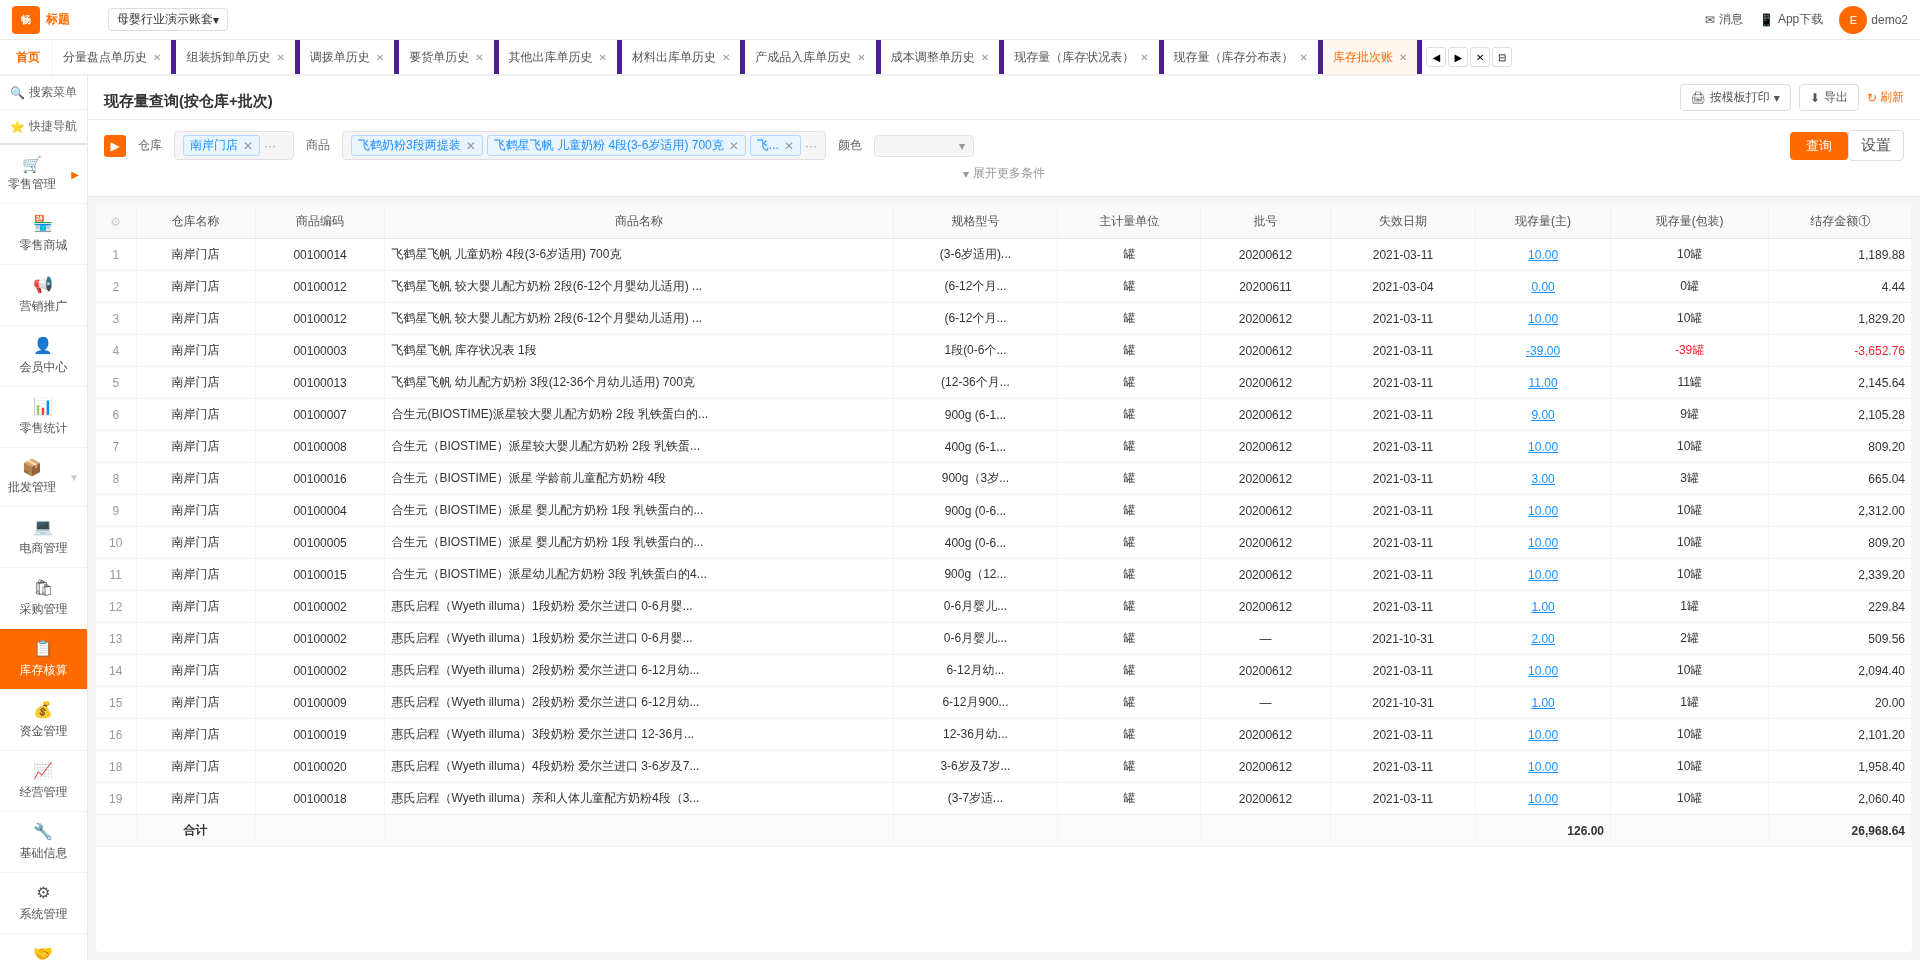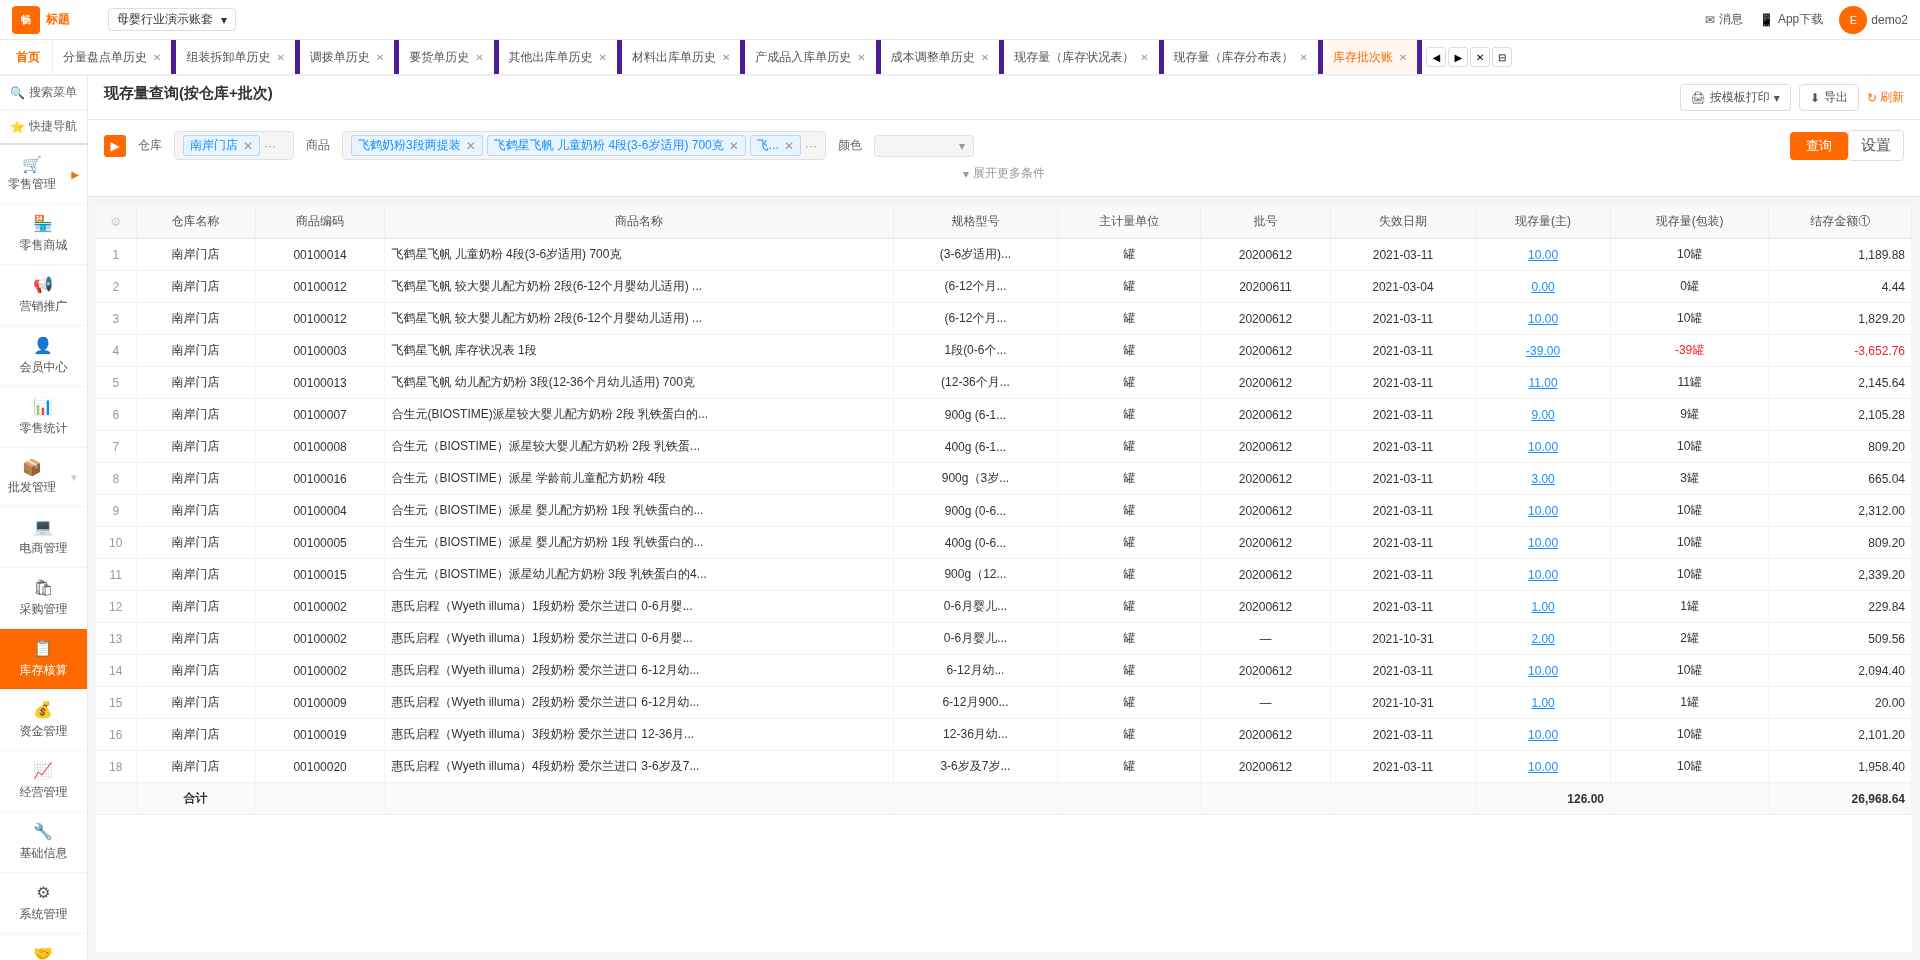--- a/index.html
+++ b/index.html
@@ -27,21 +27,21 @@
       flex-shrink: 0;
     }
     .logo-icon {
       width: 28px; height: 28px;
       background: #ff6900;
       border-radius: 4px;
       display: flex; align-items: center; justify-content: center;
       color: white; font-size: 10px;
     }
     .industry-select {
-      display: flex; align-items: center; gap: 8px;
+      display: flex; align-items: center; gap: 0;
       border: 1px solid #ddd; border-radius: 4px;
       padding: 2px 8px; cursor: pointer; background: #fff;
       font-size: 12px; color: #333;
     }
     .top-bar-spacer { flex: 1; }
     .top-bar-actions { display: flex; align-items: center; gap: 16px; }
     .top-bar-btn { display: flex; align-items: center; gap: 4px; cursor: pointer; color: #555; font-size: 12px; }
     .avatar { width: 28px; height: 28px; border-radius: 50%; background: #ff6900; display: flex; align-items: center; justify-content: center; color: white; font-size: 11px; }
 
     
@@ -107,21 +107,21 @@
       flex-direction: column;
       overflow: hidden;
       background: #f5f5f5;
     }
 
     
     .page-header {
       background: #fff;
       padding: 8px 16px;
       display: flex;
-      align-items: flex-start;
+      align-items: flex-end;
       justify-content: space-between;
       border-bottom: 1px solid #e8e8e8;
       flex-shrink: 0;
     }
     .page-title { font-size: 15px; font-weight: bold; color: #333; }
     .header-actions { display: flex; align-items: center; gap: 8px; }
     .header-btn {
       display: flex; align-items: center; gap: 4px;
       padding: 4px 10px; border-radius: 4px; cursor: pointer;
       font-size: 12px; border: 1px solid #ddd; background: #fff; color: #555;
@@ -617,20 +617,33 @@
       <td>00100020</td>
       <td class="product-name" title="惠氏启程（Wyeth illuma）4段奶粉 爱尔兰进口 3-6岁及7...">惠氏启程（Wyeth illuma）4段奶粉 爱尔兰进口 3-6岁及7...</td>
       <td>3-6岁及7岁...</td>
       <td>罐</td>
       <td>20200612</td>
       <td>2021-03-11</td>
       <td class="link">10.00</td>
       <td class="">10罐</td>
       <td class="number">1,958.40</td>
     </tr>
+            <tr>
+      <td class="row-num">19</td>
+      <td>南岸门店</td>
+      <td>00100018</td>
+      <td class="product-name" title="惠氏启程（Wyeth illuma）亲和人体儿童配方奶粉4段（3...">惠氏启程（Wyeth illuma）亲和人体儿童配方奶粉4段（3...</td>
+      <td>(3-7岁适...</td>
+      <td>罐</td>
+      <td>20200612</td>
+      <td>2021-03-11</td>
+      <td class="link">10.00</td>
+      <td class="">10罐</td>
+      <td class="number">2,060.40</td>
+    </tr>
             <tr class="total-row">
     <td></td>
     <td>合计</td>
     <td></td>
     <td></td>
     <td></td>
     <td></td>
     <td></td>
     <td></td>
     <td class="number">126.00</td>

